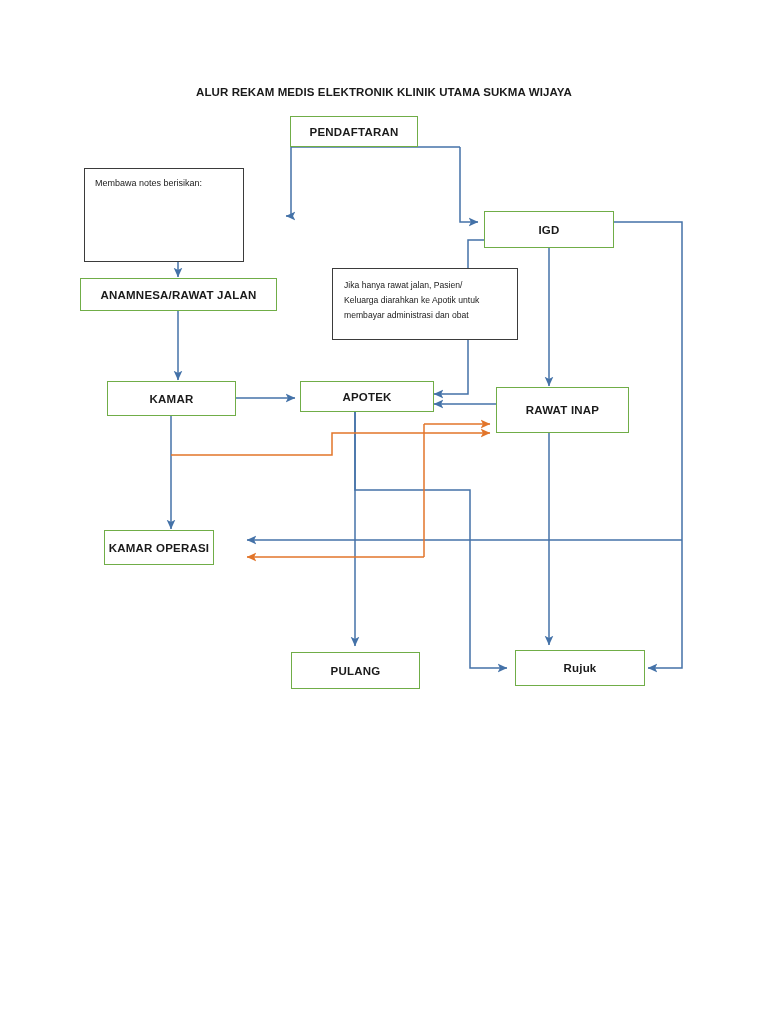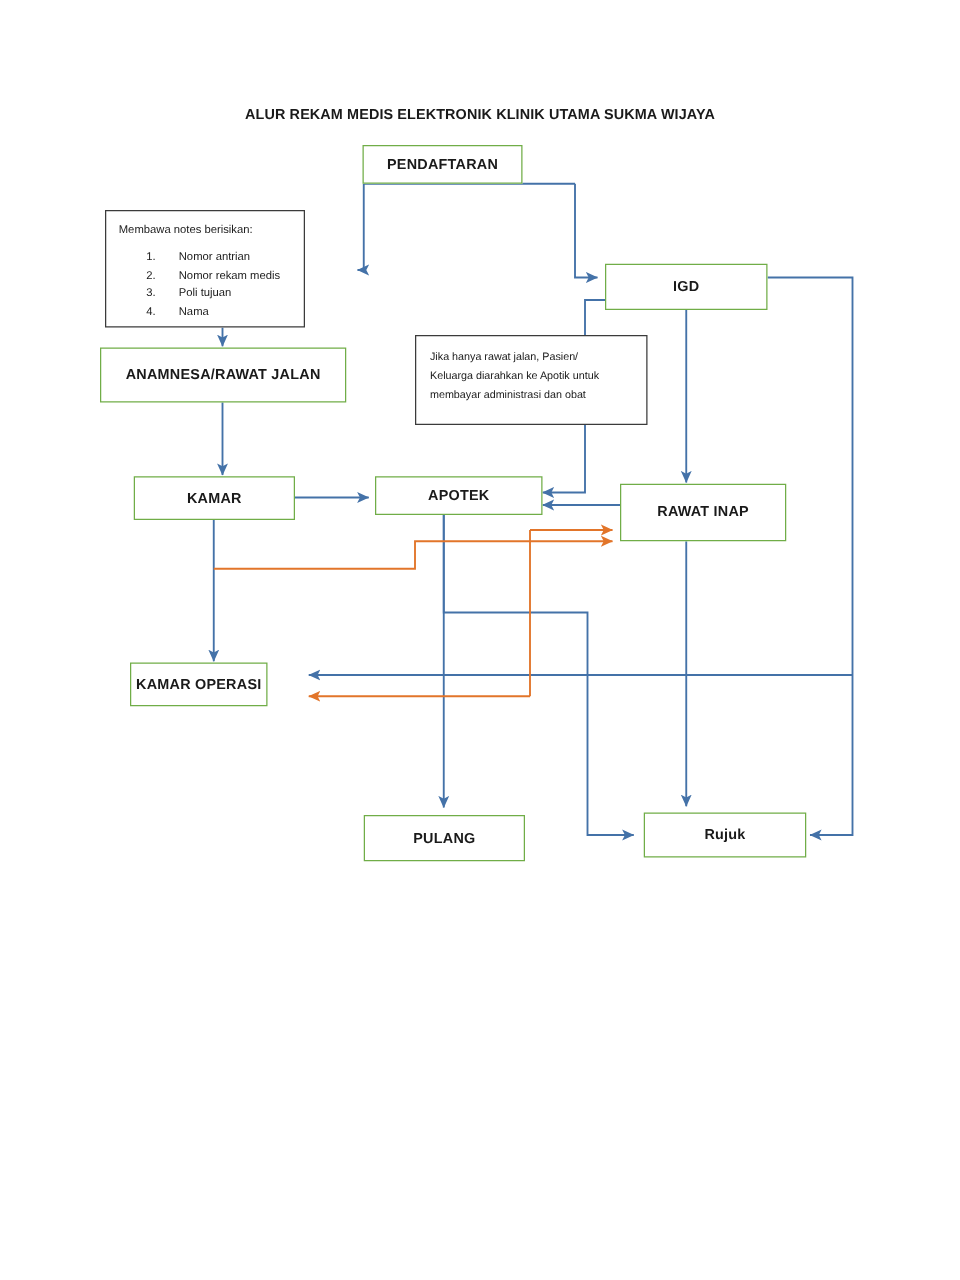--- a/index.html
+++ b/index.html
@@ -149,39 +149,33 @@
   <div class="title">
     <span class="lead">ALUR REKAM MEDIS ELEKTRONIK</span><span> KLINIK UTAMA SUKMA WIJAYA</span>
   </div>
 
   <div class="node" style="left:290px; top:116px; width:128px; height:31px;">
     <span>PENDAFTARAN</span>
   </div>
 
   <div class="note" style="left:84px; top:168px; width:160px; height:94px;">
     <div class="note-head">Membawa notes berisikan:</div>
-    <ol>
-      <li>Nomor antrian</li>
-      <li>Nomor rekam medis</li>
-      <li>Poli tujuan</li>
-      <li>Nama</li>
-    </ol>
   </div>
 
   <div class="node" style="left:484px; top:211px; width:130px; height:37px;">
     <span>IGD</span>
   </div>
 
   <div class="note-box2" style="left:332px; top:268px; width:186px; height:72px;">
     <div>Jika hanya rawat jalan, Pasien/</div>
     <div>Keluarga diarahkan ke Apotik untuk</div>
     <div>membayar administrasi dan obat</div>
   </div>
 
-  <div class="node" style="left:80px; top:278px; width:197px; height:44px;">
+  <div class="node" style="left:80px; top:278px; width:197px; height:33px;">
     <span>ANAMNESA/RAWAT JALAN</span>
   </div>
 
   <div class="node" style="left:107px; top:381px; width:129px; height:35px;">
     <span>KAMAR</span>
   </div>
 
   <div class="node" style="left:300px; top:381px; width:134px; height:31px;">
     <span>APOTEK</span>
   </div>

